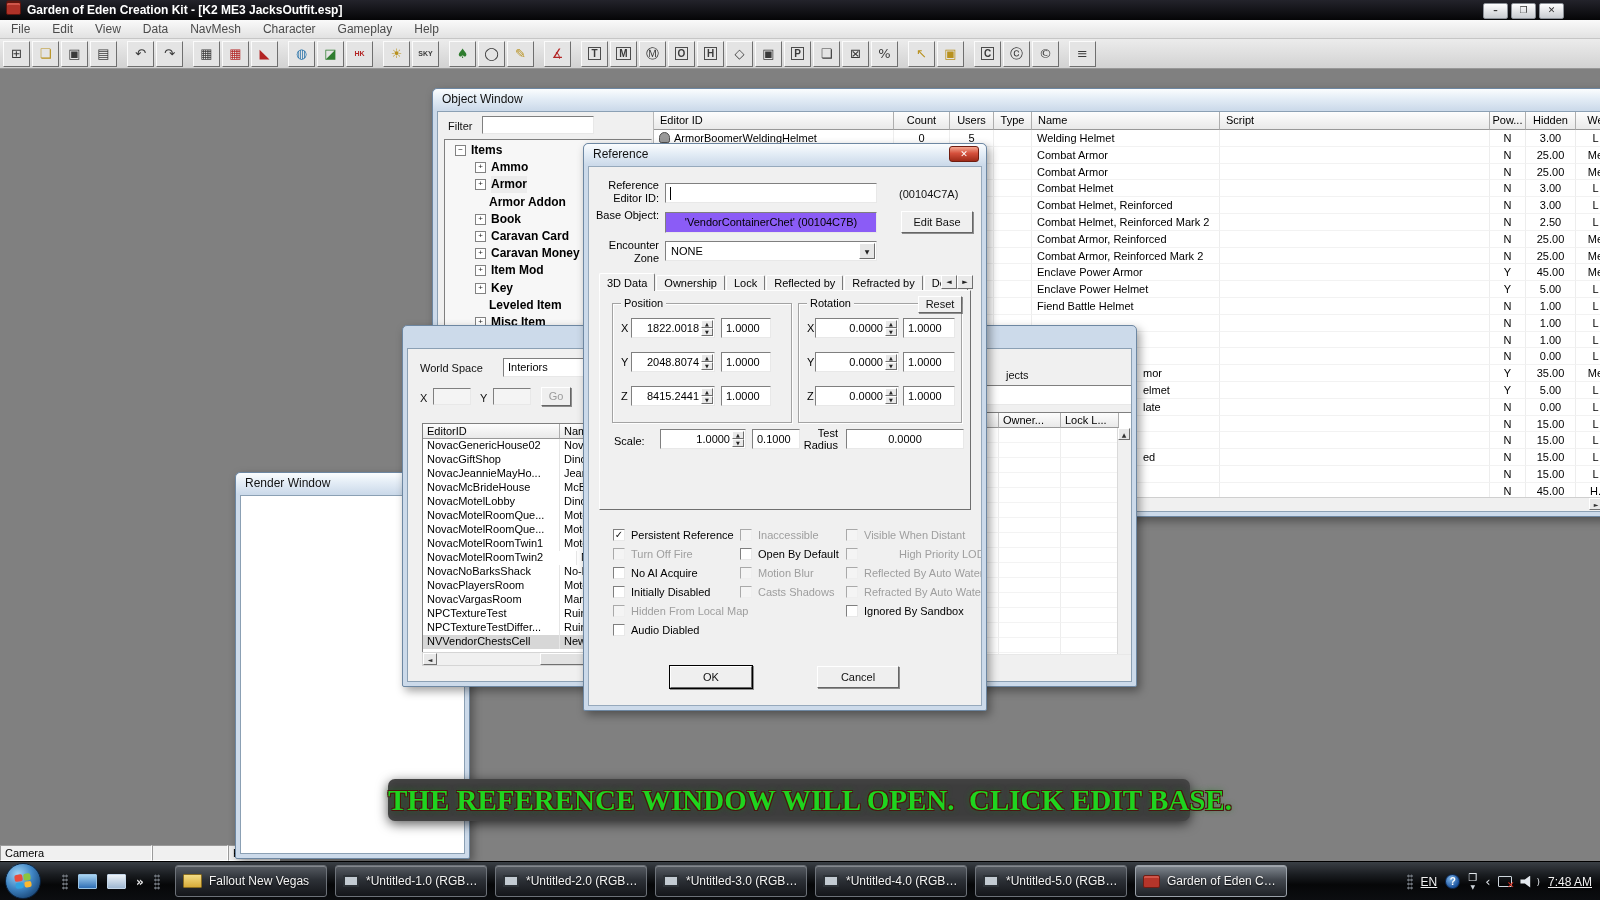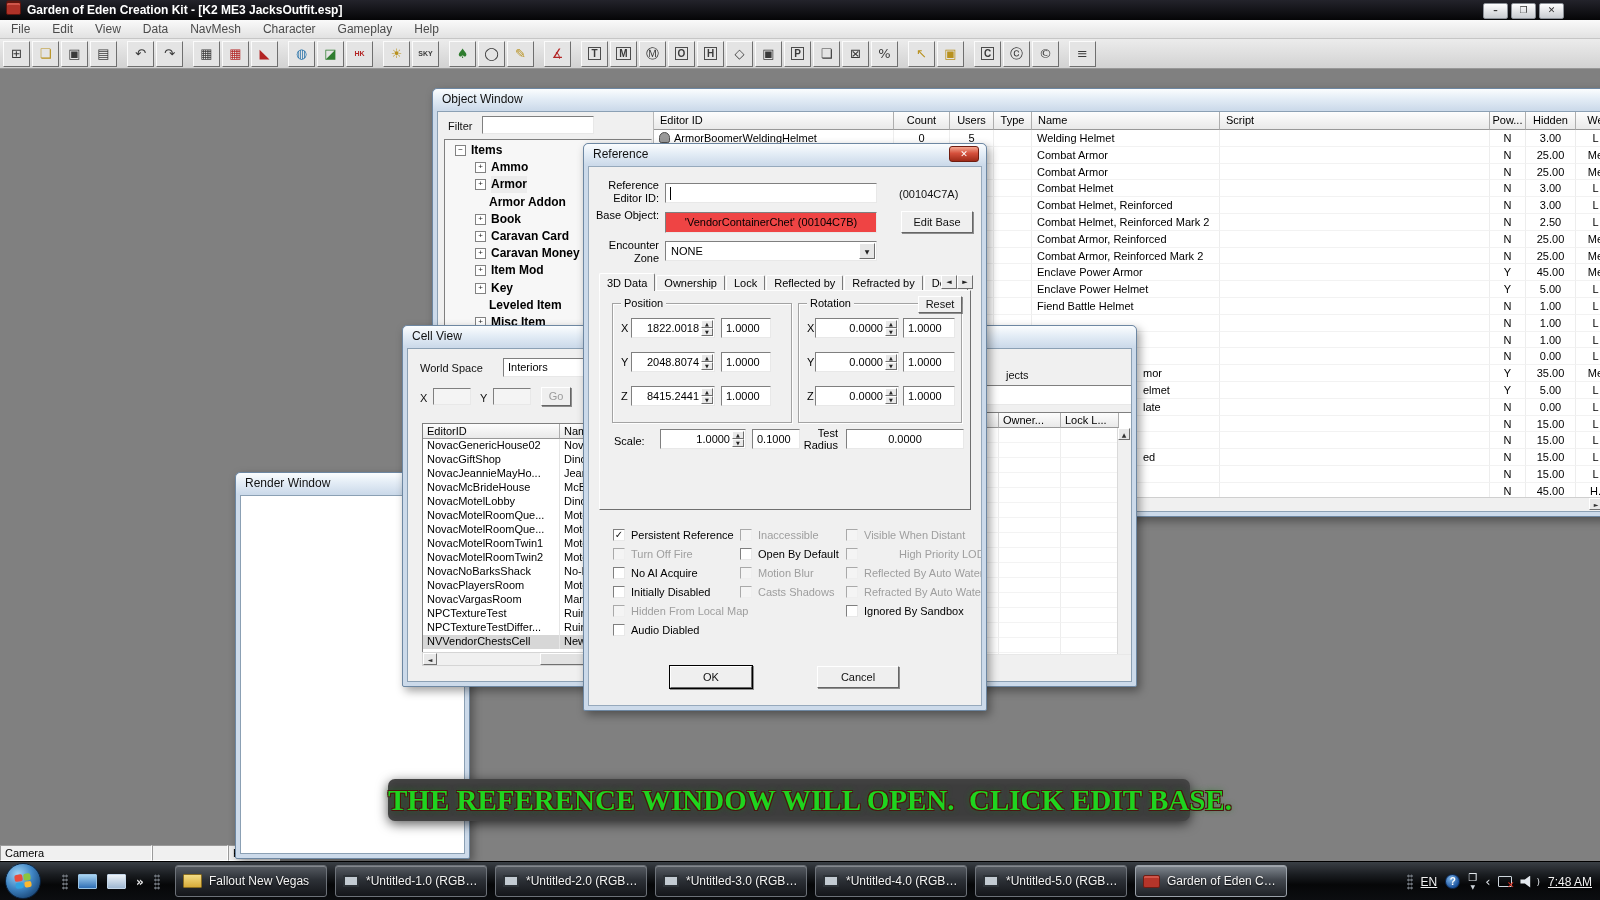--- a/index.html
+++ b/index.html
@@ -100,21 +100,21 @@
   
   #refdlg{left:583px;top:143px;width:402px;height:566px;z-index:5;}
   #ref-close{position:absolute;right:7px;top:2px;width:30px;height:16px;border-radius:3px;
     background:linear-gradient(#f4a791,#d5503c 45%,#9e2a18);border:1px solid #701d10;color:#fff;
     font-size:9px;font-weight:bold;text-align:center;line-height:15px;box-sizing:border-box;}
   #refdlg .wclient{border:1px solid #96a9bc;}
   .rlbl{position:absolute;width:64px;text-align:right;font-size:11px;line-height:13px;color:#000;}
   #ref-edid-input{position:absolute;left:76px;top:16px;width:212px;height:20px;}
   .caret{position:absolute;left:4px;top:3px;width:1px;height:13px;background:#000;}
   #ref-formid{position:absolute;left:310px;top:21px;width:80px;font-size:11px;}
-  #ref-base-box{position:absolute;left:76px;top:45px;width:212px;height:21px;background:#ef4444;
+  #ref-base-box{position:absolute;left:76px;top:45px;width:212px;height:21px;background:#8b5cf6;
     font-size:11px;text-align:center;line-height:19px;white-space:nowrap;}
   #ref-editbase{position:absolute;left:312px;top:44px;width:72px;height:22px;line-height:20px;}
   #ref-enc-combo{position:absolute;left:76px;top:74px;width:212px;height:20px;font-size:11px;line-height:18px;padding-left:5px;}
   #ref-tabs{position:absolute;left:10px;top:105px;width:374px;height:19px;overflow:hidden;white-space:nowrap;}
   .tab{display:inline-block;height:15px;margin-top:3px;padding:0 7px;font-size:11px;line-height:15px;background:#f0f0f0;
     border:1px solid;border-color:#fff #7a7a7a #b9b9b9 #fff;border-radius:2px 2px 0 0;margin-right:1px;}
   .tab.active{height:18px;margin-top:0;line-height:19px;border-bottom:1px solid #f0f0f0;position:relative;z-index:2;font-size:11px;}
   #ref-tabspin{position:absolute;left:352px;top:108px;display:flex;z-index:3;}
   #ref-tabspin .sp{width:16px;height:14px;background:#e9e9e9;border:1px solid;border-color:#fff #6e6e6e #6e6e6e #fff;
     font-size:7px;line-height:12px;text-align:center;box-sizing:border-box;color:#222;}
@@ -643,21 +643,20 @@
       </div>
     </div>
   </div>
 
   <div class="winframe" id="renderwin">
     <div class="wtitle">Render Window</div>
     <div class="wclient"></div>
   </div>
 
   <div class="winframe" id="cellview">
-    <div class="wtitle">Cell View</div>
     <div class="wclient">
       <span class="lbl" id="cv-ws-label">World Space</span>
       <div class="sunken" id="cv-ws-combo">
         <span>Interiors</span>
         <span class="ddbtn sym">▼</span>
       </div>
       <span class="lbl" id="cv-x-label">X</span>
       <div class="sunken" id="cv-x-input"></div>
       <span class="lbl" id="cv-y-label">Y</span>
       <div class="sunken" id="cv-y-input"></div>
@@ -694,21 +693,21 @@
             </div>
             <div class="cvrow">
               <div class="cvc" style="width: 137px;">NovacMotelRoomQue...</div>
               <div class="cvc" style="width: 243px;">Motel</div>
             </div>
             <div class="cvrow">
               <div class="cvc" style="width: 137px;">NovacMotelRoomTwin1</div>
               <div class="cvc" style="width: 243px;">Motel</div>
             </div>
             <div class="cvrow">
-              <div class="cvc" style="width: 137px;">NovacMotelRoomTwin2</div>
+              <div class="cvc" style="width: 154px;">NovacMotelRoomTwin2</div>
               <div class="cvc" style="width: 243px;">Motel</div>
             </div>
             <div class="cvrow">
               <div class="cvc" style="width: 137px;">NovacNoBarksShack</div>
               <div class="cvc" style="width: 243px;">No-ba</div>
             </div>
             <div class="cvrow">
               <div class="cvc" style="width: 137px;">NovacPlayersRoom</div>
               <div class="cvc" style="width: 243px;">Motel</div>
             </div>

